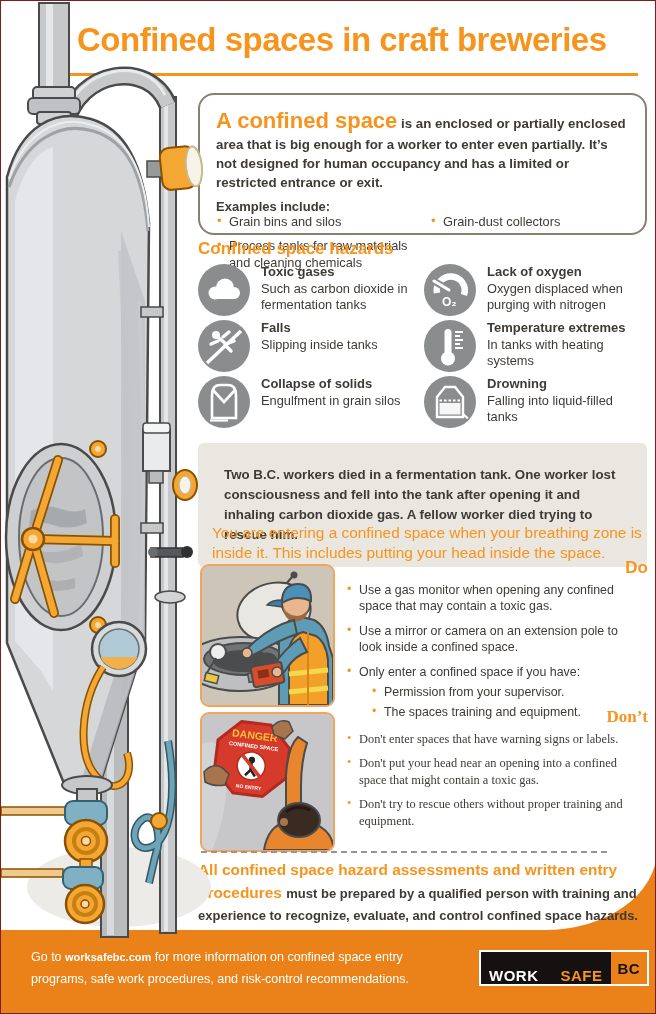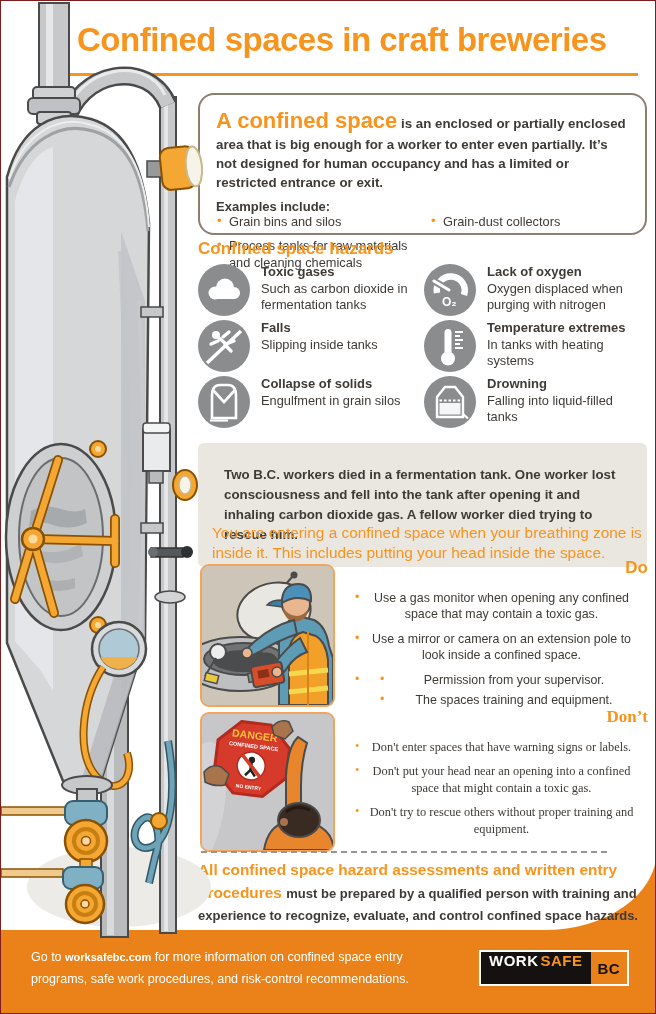--- a/index.html
+++ b/index.html
@@ -34,39 +34,39 @@
   
   .breathing{left:211px;top:522px;width:455px;font-size:15.4px;font-weight:400;color:#f7941d;line-height:1.32;}
   
   .photo{position:absolute;z-index:2;width:131px;border:2px solid #f2a45b;border-radius:9px;overflow:hidden;background:#cdc5b8;}
   .photo svg{display:block;}
   .do-photo{left:199px;top:563px;height:139px;}
   .dont-photo{left:199px;top:711px;height:136px;}
   .do-col{left:341px;top:557px;width:306px;}
   .dont-col{left:341px;top:706px;width:306px;font-family:Liberation Serif, serif;}
   .dd-heading{font-size:17px;font-weight:800;color:#f7941d;margin-bottom:4px;text-align:right;}
-  ul.dd{list-style:none;margin:12px;padding:0;text-align:center;}
+  ul.dd{list-style:none;margin:4px;padding:0;}
   ul.dd li{position:relative;padding-left:13px;font-size:12.4px;line-height:1.32;margin-bottom:8px;}
   ul.dd li::before{content:"•";position:absolute;left:1px;top:-1px;color:#f7941d;}
   ul.dd-sub{list-style:none;margin:4px 0 0 0;padding:0 0 0 13px;}
   ul.dd-sub li{position:relative;padding-left:12px;font-size:12.4px;line-height:1.3;margin-bottom:4px;}
   ul.dd-sub li::before{content:"•";position:absolute;left:0;top:-1px;color:#f7941d;}
   
   .divider{left:200px;top:850px;width:406px;border-top:2px dashed #979390;}
   .closing{left:197px;top:858px;width:442px;line-height:1.42;}
   .closing-lead{font-size:15.4px;font-weight:800;color:#f7941d;}
   .closing-rest{font-size:13px;font-weight:700;}
   
   .footer-band{position:absolute;left:0;top:849px;width:656px;height:165px;background:#ea8219;z-index:0;}
   .footer-curve{position:absolute;left:0;top:849px;width:656px;height:80px;background:#fff;
                 border-bottom-right-radius:118px 84px;z-index:0;}
   .footer-text{left:30px;top:946px;width:412px;color:#fff;font-size:12.5px;line-height:1.75;}
   .footer-text b{font-size:11px;}
   .logo{left:478px;top:949px;display:flex;align-items:stretch;border:2px solid #fff;height:32px;}
-  .logo-black{background:#141110;display:flex;align-items:flex-start;padding:0 8px;gap:2px;}
+  .logo-black{background:#141110;display:flex;align-items:flex-end;padding:0 8px;gap:22px;}
   .logo-work{color:#fff;font-weight:800;font-size:15px;letter-spacing:.5px;text-transform:uppercase;}
   .logo-safe{color:#f7941d;font-weight:800;font-size:15px;letter-spacing:.5px;text-transform:uppercase;}
   .logo-bc{display:flex;align-items:center;padding:0 7px;color:#141110;font-weight:800;font-size:15px;
            letter-spacing:.5px;text-transform:uppercase;background:#ea8219;}
   
   .tank{position:absolute;left:0;top:0;z-index:3;pointer-events:none;}
 </style>
 </head>
 <body>
 
@@ -229,20 +229,21 @@
       <circle cx="75" cy="106" r="5" fill="#e9b68f" stroke="#4b4b4b" stroke-width="1.5"></circle>
     </svg>
   </div>
 
   <div class="z2 do-col">
     <div class="dd-heading">Do</div>
     <ul class="dd">
       <li>Use a gas monitor when opening any confined space that may contain a toxic gas.</li>
       <li>Use a mirror or camera on an extension pole to look inside a confined space.</li>
       <li>
+        <span>Only enter a confined space if you have:</span>
         <ul class="dd-sub">
           <li>Permission from your supervisor.</li>
           <li>The spaces training and equipment.</li>
         </ul>
       </li>
     </ul>
   </div>
 
   <div class="photo dont-photo">
     <svg width="131" height="136" viewBox="0 0 131 136">

